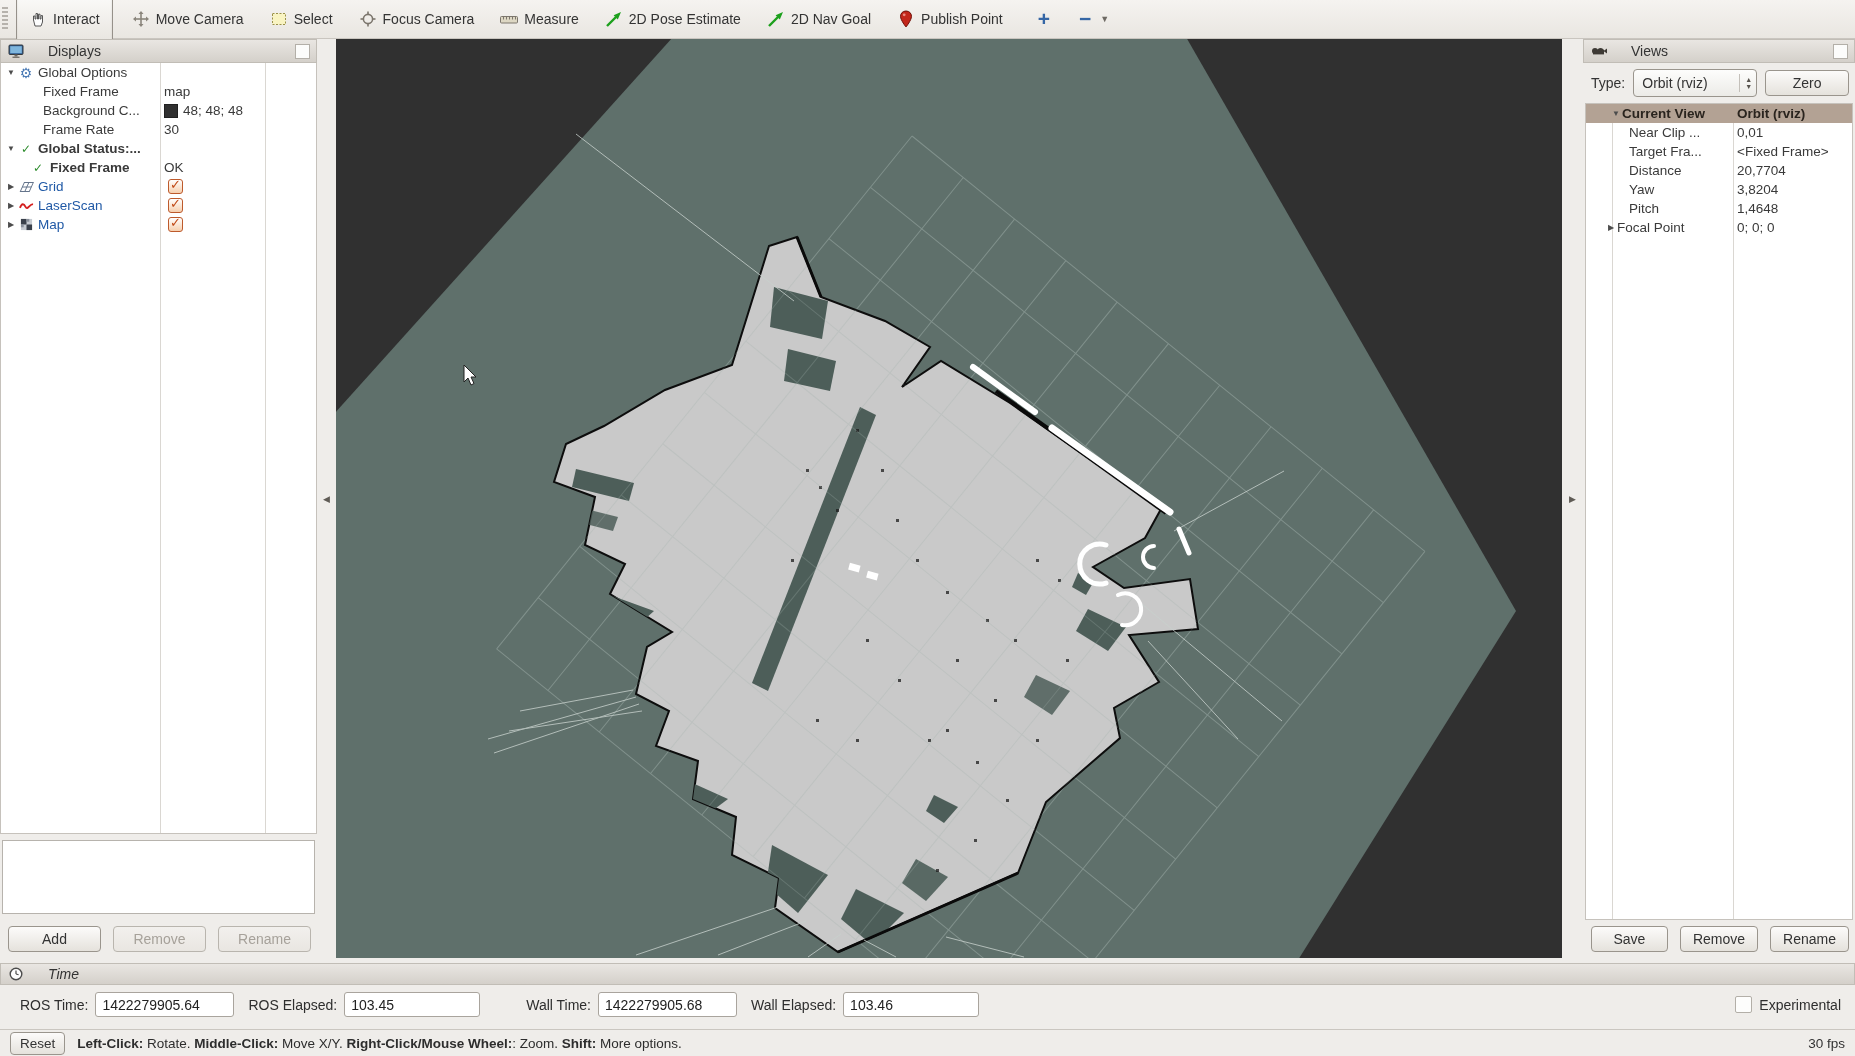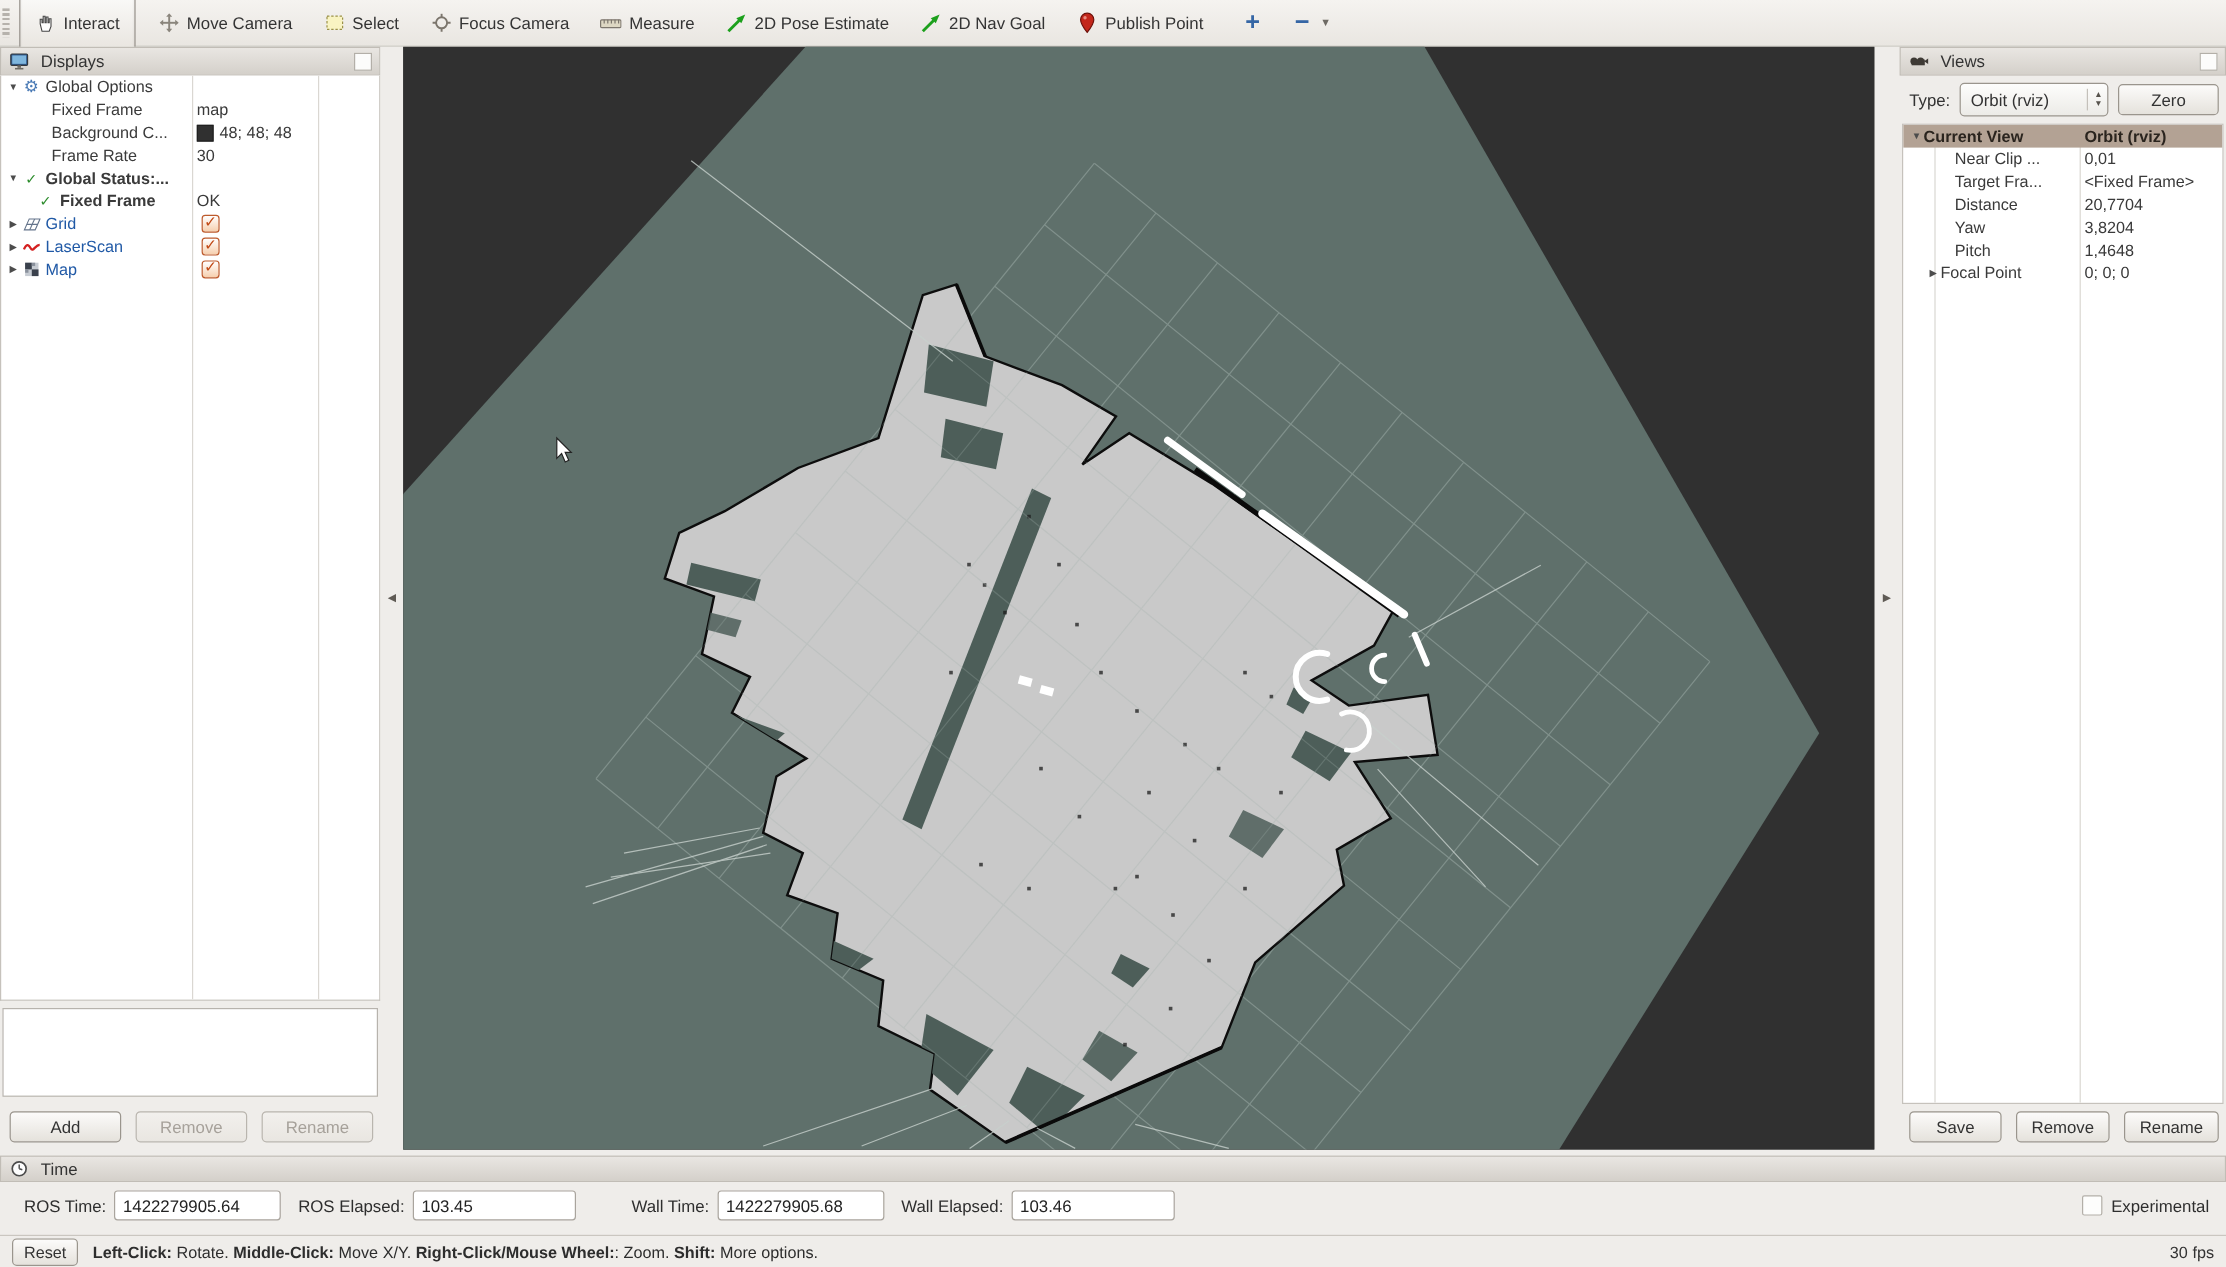--- a/index.html
+++ b/index.html
@@ -17,21 +17,21 @@
   .ticon18{display:inline-flex;width:18px;height:18px;align-items:center;justify-content:center;}
   .plus-glyph{color:#3566a5;font-size:21px;font-weight:bold;line-height:18px;}
   .plus-glyph::after{content:"+";}
   .minus-glyph{color:#3566a5;font-size:21px;font-weight:bold;line-height:18px;}
   .minus-glyph::after{content:"−";}
   .caret{color:#6e6a64;font-size:9px;margin-left:3px;}
   .caret::after{content:"▼";}
 
   
   .panel-header{height:22px;background:linear-gradient(#e9e6e2,#d4d0ca);border:1px solid #c1bdb6;
-        display:flex;align-items:center;gap:6px;padding:0 6px;font-size:14px;color:#333;}
+        display:flex;align-items:center;gap:20px;padding:0 6px;font-size:14px;color:#333;}
   .float-box{margin-left:auto;width:13px;height:13px;background:#fcfcfb;border:1px solid #b3afa8;}
   .btn{height:24px;padding:0 12px;border:1px solid #9a958d;border-radius:4px;font-size:14px;color:#333;
        background:linear-gradient(#fcfbfa,#e5e2dc);display:flex;align-items:center;justify-content:center;}
   .btn.disabled{color:#a6a19a;border-color:#b9b5ae;background:linear-gradient(#f2f0ed,#e9e6e1);}
 
   
   .displays-panel{position:absolute;left:0;top:39px;width:317px;bottom:98px;display:flex;flex-direction:column;
         background:#efedea;}
   .tree{position:relative;background:#fff;border:1px solid #c6c2bc;border-top:none;flex:1;overflow:hidden;}
   .sep{position:absolute;top:0;bottom:0;width:1px;background:#dad7d2;}
@@ -63,29 +63,29 @@
 
   
   .views-panel{position:absolute;right:0;top:39px;width:272px;bottom:98px;display:flex;flex-direction:column;background:#efedea;}
   .typerow{display:flex;align-items:center;gap:8px;padding:6px 6px 6px 8px;font-size:14px;}
   .combo{width:137px;height:26px;border:1px solid #9a958d;border-radius:4px;display:flex;align-items:center;
          padding:0 4px 0 8px;font-size:14px;background:linear-gradient(#fdfdfc,#ecebe7);}
   .spinner{margin-left:auto;display:flex;flex-direction:column;align-items:center;line-height:7px;font-size:7px;
            color:#57534d;border-left:1px solid #c4c0ba;padding-left:5px;height:18px;justify-content:center;}
   .zero-btn{margin-left:auto;width:72px;}
   .vtree{position:relative;background:#fff;border:1px solid #c6c2bc;flex:1;margin:0 2px;overflow:hidden;}
-  .vrow{height:19px;display:flex;align-items:center;position:relative;font-size:13.5px;color:#3a3a3a;}
+  .vrow{height:19px;display:flex;align-items:center;position:relative;font-size:13.5px;color:#3a3a3a;padding-left:19px;}
   .vrow .exp{margin-left:5px;}
   .vrow.sel{background:#b3a294;}
   .vrow.sel .tlabel,.vrow.sel .vvalue{font-weight:bold;color:#2a241e;}
   .vvalue{position:absolute;left:151px;color:#3a3a3a;white-space:nowrap;}
   .vind1{padding-left:43px;}
 
   
-  .time-header{position:absolute;left:0;top:963px;width:100%;box-sizing:border-box;}
+  .time-header{position:absolute;left:0;top:963px;width:100%;box-sizing:border-box;font-style:italic;}
   .time-body{position:absolute;left:0;top:986px;width:100%;height:37px;display:flex;align-items:center;
              padding-left:20px;box-sizing:border-box;font-size:14px;color:#2e2e2e;background:#efedea;}
   .tfield{display:flex;align-items:center;gap:7px;margin-right:14px;}
   .tinput{width:122px;height:23px;border:1px solid #a9a49d;border-radius:3px;background:#fff;color:#222;
           font-size:14px;font-family:"Liberation Sans",sans-serif;padding:0 6px;}
   .exp-check{margin-left:auto;display:flex;align-items:center;gap:7px;margin-right:14px;}
   .cb-empty{width:15px;height:15px;background:#fdfdfc;border:1px solid #b3afa8;border-radius:2px;}
 
   
   .statusbar{position:absolute;left:0;bottom:0;width:100%;height:27px;border-top:1px solid #cac6c0;

